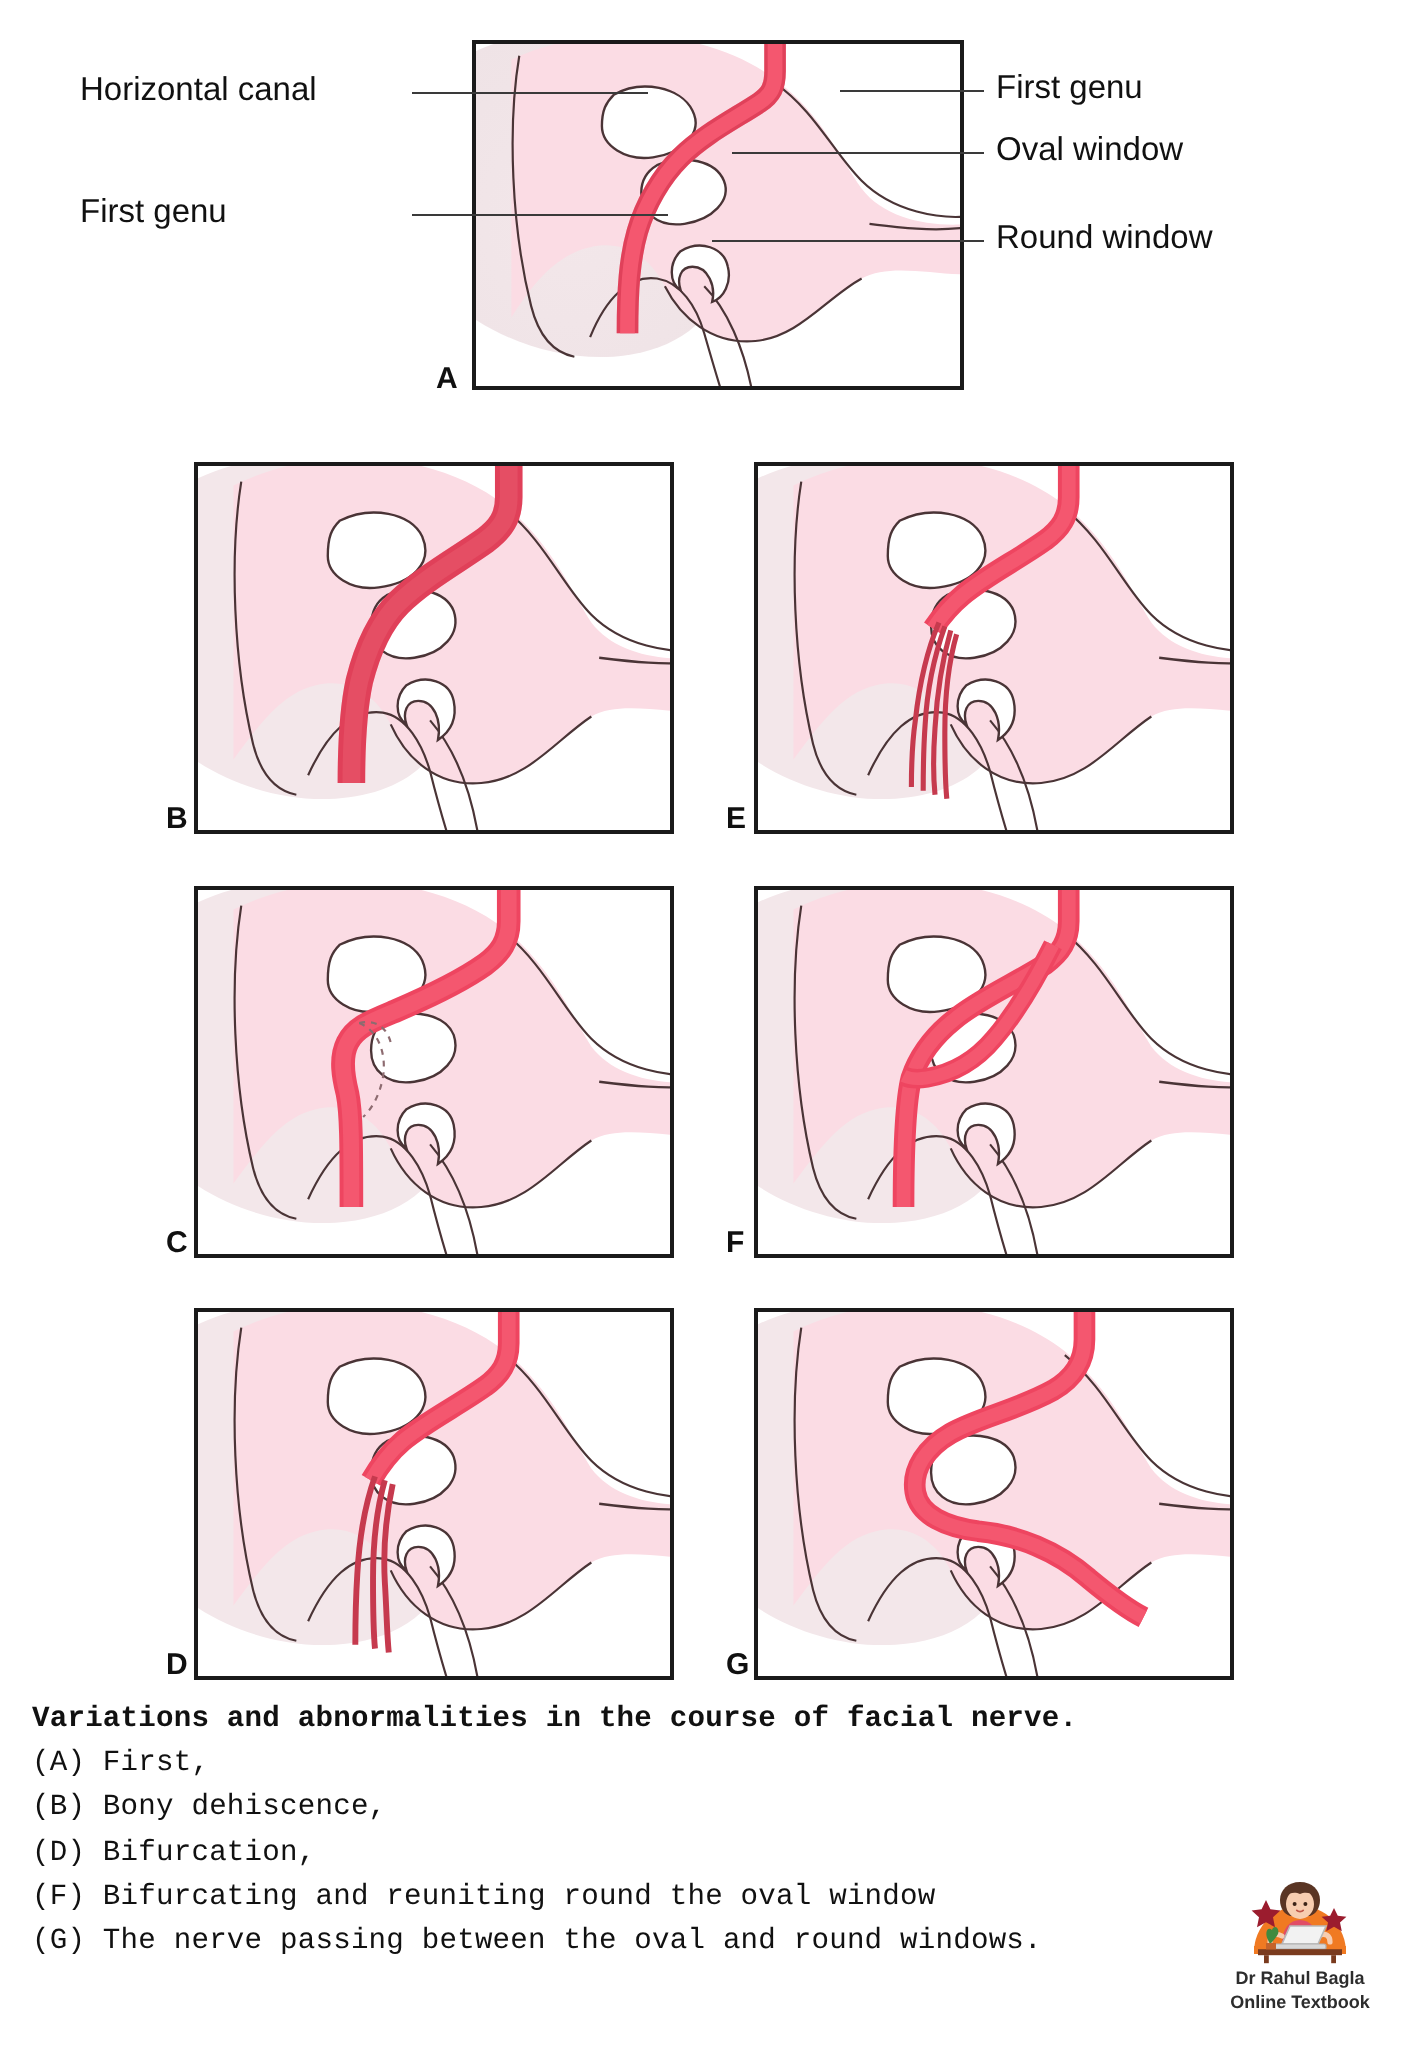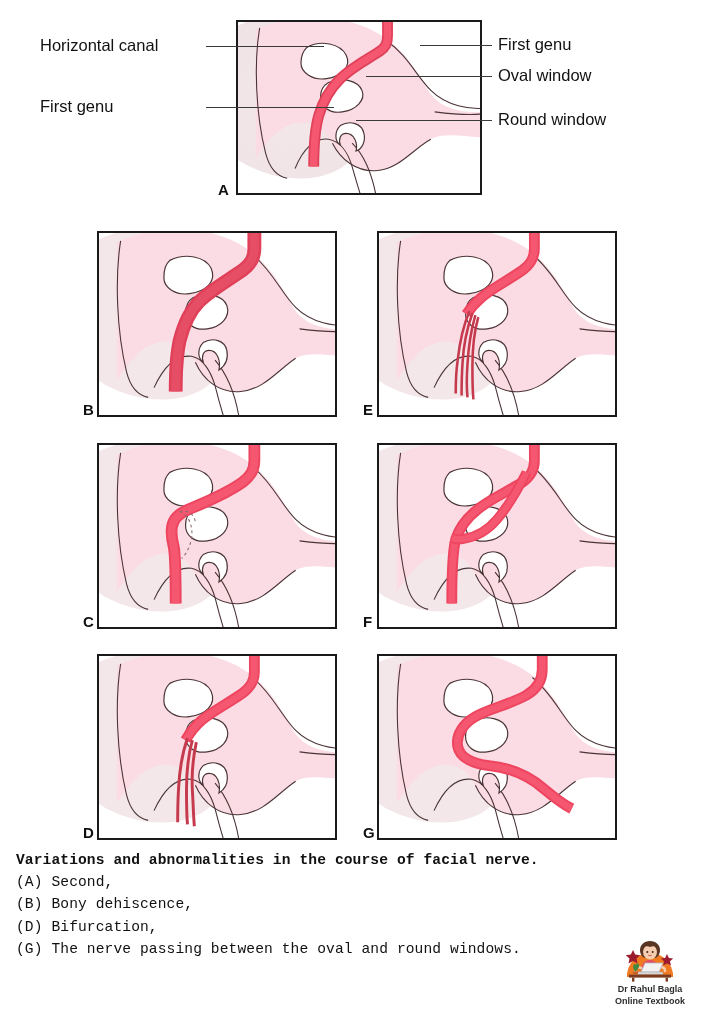--- a/index.html
+++ b/index.html
@@ -336,23 +336,24 @@
                C 86 69 78 80 80 92 C 82 104 96 110 112 112 C 132 114 152 122 168 136 C 180 146 188 152 196 156" fill="none" stroke="#ee4560" stroke-width="11" stroke-linejoin="round"></path>
       <path d="M 166 -6 L 166 14 C 166 26 160 34 150 40 C 132 50 112 54 98 62
                C 86 69 78 80 80 92 C 82 104 96 110 112 112 C 132 114 152 122 168 136 C 180 146 188 152 196 156" fill="none" stroke="#f4576f" stroke-width="7"></path>
     </g>
   </svg>
 </div>
 <div class="panel-letter" style="left:363px; top:825px;">G</div>
 
 <div class="caption">
   <div class="title">Variations and abnormalities in the course of facial nerve.</div>
-  <div class="item">(A) Second,</div>
+  <div class="item">(A) First,</div>
   <div class="item">(B) Bony dehiscence,</div>
   <div class="item">(D) Bifurcation,</div>
+  <div class="item">(F) Bifurcating and reuniting round the oval window</div>
   <div class="item">(G) The nerve passing between the oval and round windows.</div>
 </div>
 
 <div class="logo">
   <svg class="logo-mark" viewBox="0 0 62 52">
 
     <path d="M 8 44 A 23 23 0 0 1 54 44 Z" fill="#f07a22"></path>
     <rect x="8" y="41" width="46" height="4" fill="#f07a22"></rect>
 
     <path d="M 14 18 l 2.2 4.6 5 .6 -3.7 3.4 1 5 -4.5-2.5 -4.5 2.5 1-5 -3.7-3.4 5-.6 Z" fill="#9b1c2e"></path>

